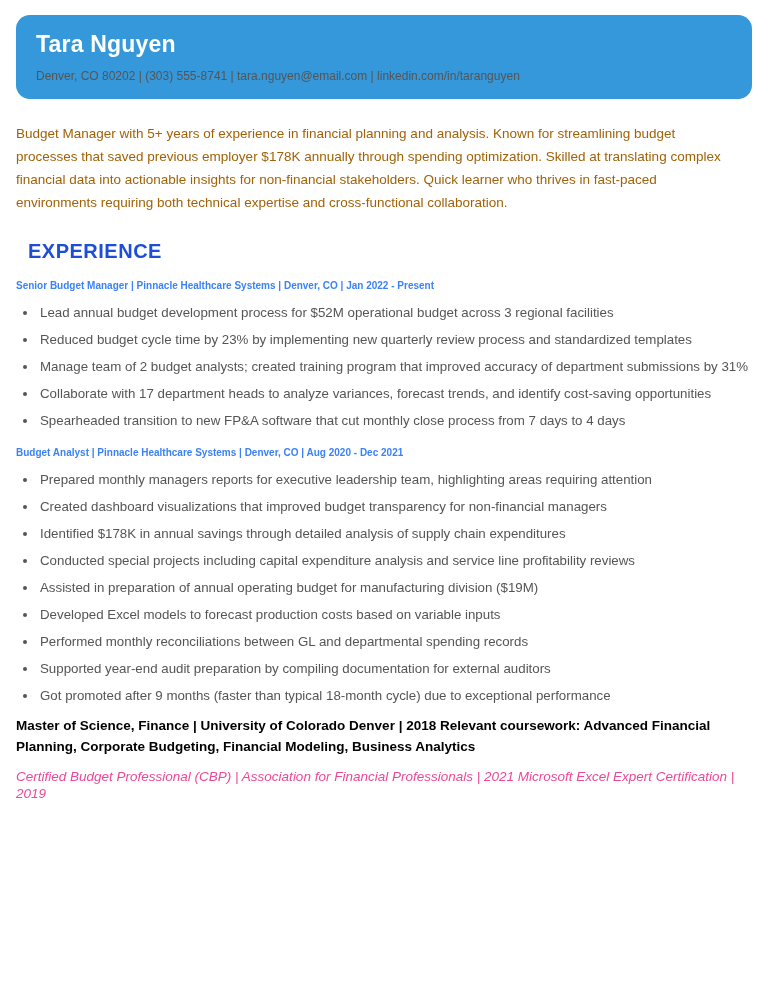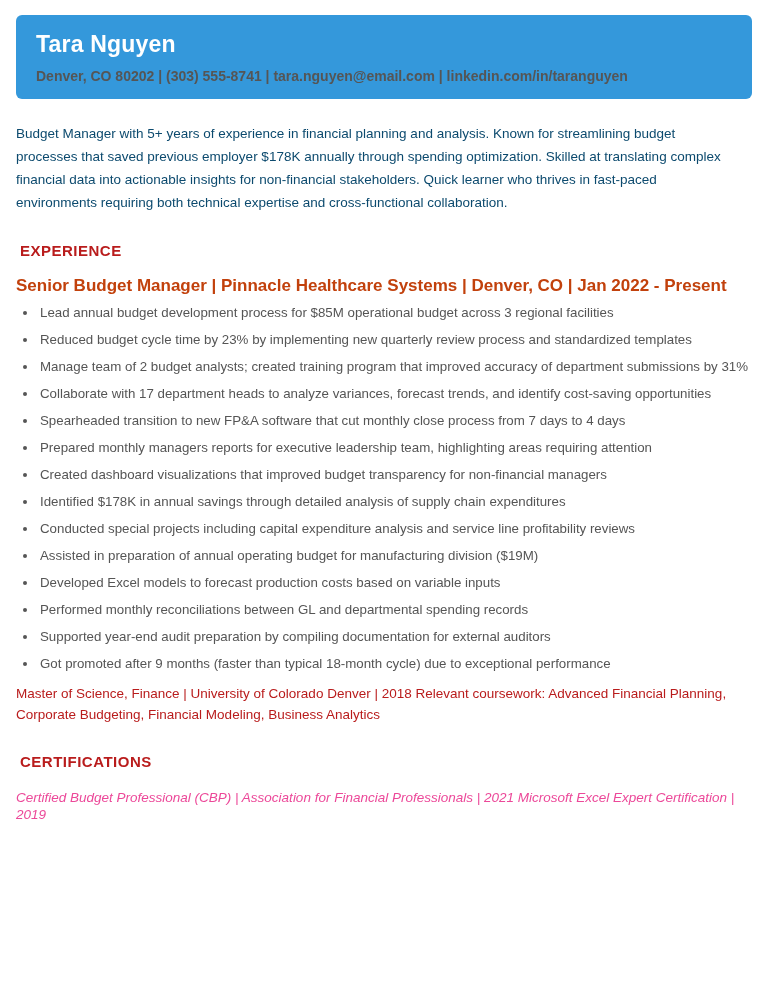--- a/index.html
+++ b/index.html
@@ -14,80 +14,79 @@
     overflow: hidden;
     font-family: "Liberation Sans", "DejaVu Sans", sans-serif;
     color: #555555;
   }
   .page {
     padding: 15px 16px 0 16px;
   }
   
   .resume-header {
     background: #3498db;
-    border-radius: 6px;
+    border-radius: 14px;
     padding: 17px 20px 16px 20px;
   }
   .candidate-name {
     margin: 0 0 12px 0;
     font-size: 23px;
     line-height: 25px;
     font-weight: bold;
     color: #ffffff;
     letter-spacing: 0.2px;
   }
   .contact-line {
     margin: 0;
-    font-size: 14px;
+    font-size: 12px;
     line-height: 14px;
     color: #555555;
-    font-weight: bold;
   }
   
   .summary {
     margin: 23px 12px 0 0;
     font-size: 13.5px;
     line-height: 23px;
-    color: #0c4a6e;
+    color: #a16207;
   }
   
   .section-title {
-    margin: 29px 0 19px 4px;
-    font-size: 15px;
+    margin: 29px 0 19px 12px;
+    font-size: 20px;
     line-height: 16px;
     font-weight: bold;
     letter-spacing: 0.5px;
-    color: #b91c1c;
+    color: #1d4ed8;
   }
   
   .job-heading {
     margin: 17px 0 0 0;
-    font-size: 17px;
+    font-size: 10px;
     line-height: 16px;
     font-weight: bold;
-    color: #c2410c;
+    color: #3b82f6;
   }
   ul.bullet-list {
     margin: 11px 0 0 0;
     padding: 0 0 0 22px;
   }
   ul.bullet-list li {
     margin: 0 0 12px 0;
     padding-left: 2px;
     font-size: 13.3px;
     line-height: 15px;
     color: #555555;
   }
   
   .edu-entry {
     margin: 8px 0 11px 0;
     font-size: 13.5px;
     line-height: 21px;
-    font-weight: normal;
-    color: #b91c1c;
+    font-weight: bold;
+    color: #000000;
   }
   
   .cert-line {
     margin: 0 0 4px 0;
     font-size: 13.5px;
     line-height: 17px;
     font-style: italic;
     color: #ec4899;
   }
 </style>
@@ -101,45 +100,45 @@
     <p class="contact-line">Denver, CO 80202 | (303) 555-8741 | tara.nguyen@email.com | linkedin.com/in/taranguyen</p>
   </header>
 
   <p class="summary">Budget Manager with 5+ years of experience in financial planning and analysis. Known for streamlining budget processes that saved previous employer $178K annually through spending optimization. Skilled at translating complex financial data into actionable insights for non-financial stakeholders. Quick learner who thrives in fast-paced environments requiring both technical expertise and cross-functional collaboration.</p>
 
   <h2 class="section-title">EXPERIENCE</h2>
 
   <section>
     <h3 class="job-heading">Senior Budget Manager | Pinnacle Healthcare Systems | Denver, CO | Jan 2022 - Present</h3>
     <ul class="bullet-list">
-      <li>Lead annual budget development process for $85M operational budget across 3 regional facilities</li>
+      <li>Lead annual budget development process for $52M operational budget across 3 regional facilities</li>
       <li>Reduced budget cycle time by 23% by implementing new quarterly review process and standardized templates</li>
       <li>Manage team of 2 budget analysts; created training program that improved accuracy of department submissions by 31%</li>
       <li>Collaborate with 17 department heads to analyze variances, forecast trends, and identify cost-saving opportunities</li>
       <li>Spearheaded transition to new FP&amp;A software that cut monthly close process from 7 days to 4 days</li>
     </ul>
   </section>
 
   <section>
+    <h3 class="job-heading">Budget Analyst | Pinnacle Healthcare Systems | Denver, CO | Aug 2020 - Dec 2021</h3>
     <ul class="bullet-list">
       <li>Prepared monthly managers reports for executive leadership team, highlighting areas requiring attention</li>
       <li>Created dashboard visualizations that improved budget transparency for non-financial managers</li>
       <li>Identified $178K in annual savings through detailed analysis of supply chain expenditures</li>
       <li>Conducted special projects including capital expenditure analysis and service line profitability reviews</li>
     </ul>
   </section>
 
   <section>
     <ul class="bullet-list">
       <li>Assisted in preparation of annual operating budget for manufacturing division ($19M)</li>
       <li>Developed Excel models to forecast production costs based on variable inputs</li>
       <li>Performed monthly reconciliations between GL and departmental spending records</li>
       <li>Supported year-end audit preparation by compiling documentation for external auditors</li>
       <li>Got promoted after 9 months (faster than typical 18-month cycle) due to exceptional performance</li>
     </ul>
   </section>
 
   <p class="edu-entry">Master of Science, Finance | University of Colorado Denver | 2018 Relevant coursework: Advanced Financial Planning, Corporate Budgeting, Financial Modeling, Business Analytics</p>
 
-  <h2 class="section-title">CERTIFICATIONS</h2>
   <p class="cert-line">Certified Budget Professional (CBP) | Association for Financial Professionals | 2021 Microsoft Excel Expert Certification | 2019</p>
 
 </div>
 
 </body></html>

